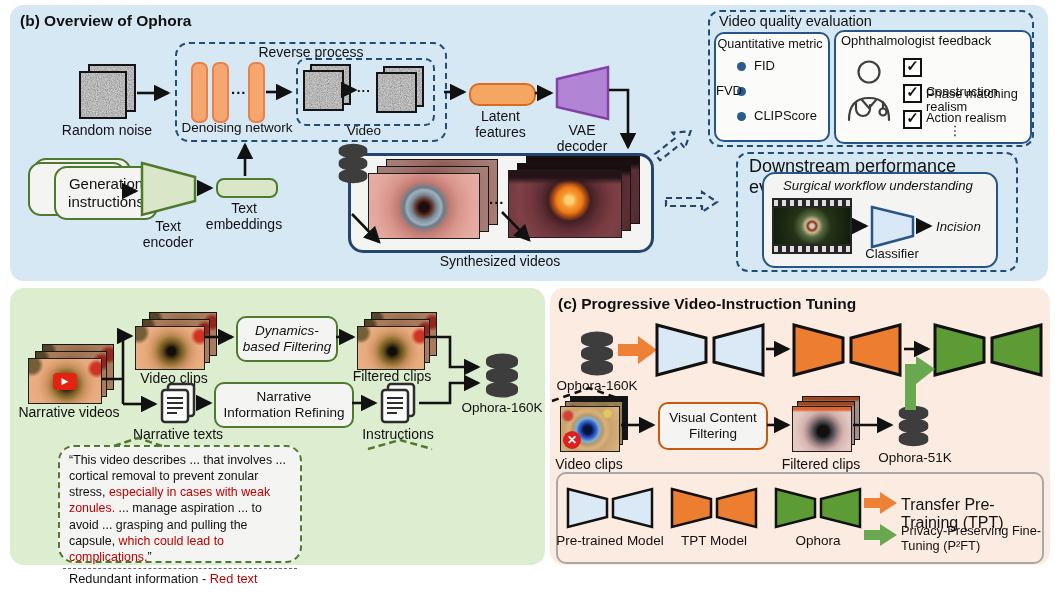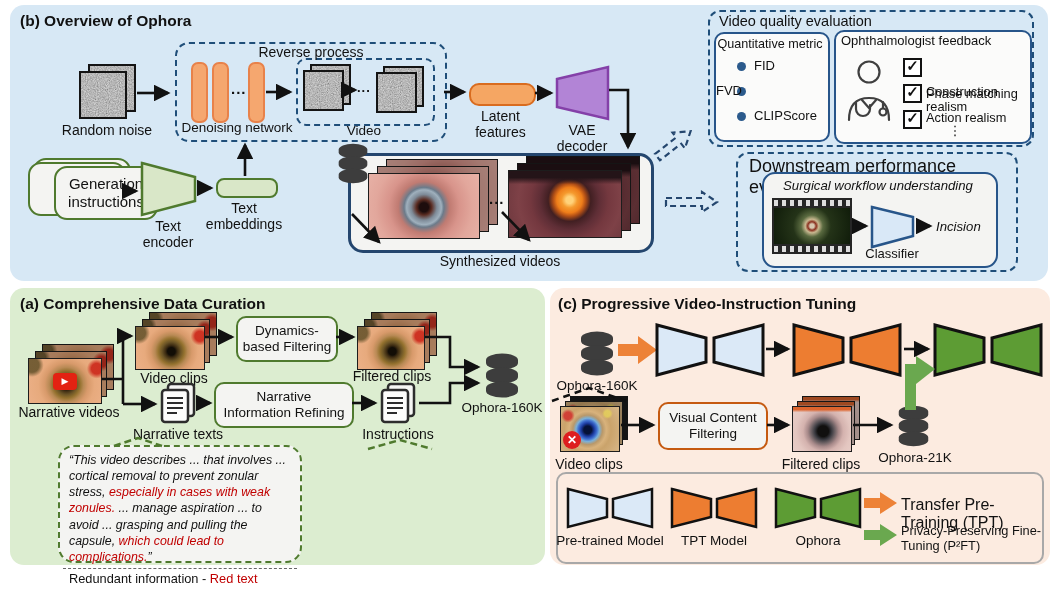--- a/index.html
+++ b/index.html
@@ -13,21 +13,21 @@
   .dashedbox{position:absolute;border:2.5px dashed #1f4e79;border-radius:12px;}
   .solidbox{position:absolute;background:#f4f4f2;border:2.5px solid #27558a;border-radius:12px;}
   .greenbox{position:absolute;background:#f4f4f2;border:2.5px solid #4f7a2e;border-radius:10px;display:flex;align-items:center;justify-content:center;font-size:13.5px;line-height:1.2;text-align:center;white-space:pre-line;}
   .orangebox{position:absolute;background:#f4f4f2;border:2.5px solid #c55a11;border-radius:10px;display:flex;align-items:center;justify-content:center;font-size:13.5px;line-height:1.2;text-align:center;white-space:pre-line;}
   .pill{position:absolute;border-radius:10px;}
   .noisesq{position:absolute;border:2.5px solid #141414;background:#9b9b9b;overflow:hidden;}
   .frame{position:absolute;border:1.5px solid #1d1d1d;}
   .backframe{filter:brightness(.72);}
   .dots{position:absolute;font-size:15px;font-weight:bold;letter-spacing:1px;color:#111;}
   .bubble{position:absolute;border:2.5px dashed #4f7a2e;border-radius:16px;background:#f4f4f2;display:flex;flex-direction:column;}
-  .bq{font-size:12.4px;font-style:italic;line-height:1.3;padding:5px 9px 3px 9px;}
+  .bq{font-size:12.4px;line-height:1.3;padding:5px 9px 3px 9px;}
   .bdiv{border-top:1.5px dashed #666;margin:0 3px;}
   .bred{font-size:12.8px;padding:2px 9px 4px 9px;}
   .redtxt{color:#c00000;}
   .cb{position:absolute;width:15px;height:15px;border:2.3px solid #111;font-size:15px;line-height:12px;font-weight:bold;text-align:center;color:#111;background:#fff;}
   .blt{position:absolute;width:9px;height:9px;border-radius:50%;background:#2b5a8c;}
   .film{position:absolute;background:#262626;}
   .film:before,.film:after{content:"";position:absolute;left:2px;right:2px;height:6px;background:repeating-linear-gradient(90deg,#ddd 0 4px,transparent 4px 8px);}
   .film:before{top:2px;} .film:after{bottom:2px;}
   .eye-a{background:radial-gradient(circle at 94% 22%,rgba(205,45,30,.95) 0 7%,transparent 13%),radial-gradient(circle at 4% 14%,rgba(105,85,45,.9) 0 9%,transparent 15%),radial-gradient(circle at 52% 58%,#120d06 0 9%,#3c2b12 14%,#6b5426 22%,#93712e 30%,#b98a55 38%,#d89a6b 48%,#e7aa7d 62%,#edb28a 100%);}
   .eye-syn1{background:radial-gradient(circle at 50% 52%,#1d0d0d 0 7%,#5a2c22 12%,#7e8b98 20%,#9fb0bd 27%,#6c7b8a 31%,#c07b72 40%,#d8948b 55%,#e2a79c 75%,#e7b1a6 100%);}
@@ -169,37 +169,36 @@
   <div class="lbl ital" style="left:770px;top:178px;width:216px;font-size:13.2px;">Surgical workflow understanding</div>
   <div class="film" style="left:772px;top:198px;width:80px;height:56px;">
     <div class="abs eye-film" style="left:2px;right:2px;top:10px;bottom:10px;"></div>
   </div>
   <svg class="icon" style="left:871px;top:206px;" width="44" height="42">
       <polygon points="1,1 42,11 42,30 1,41" fill="#d9e8f7" stroke="#27558a" stroke-width="2.5"></polygon>
     </svg>
   <div class="lbl" style="left:858px;top:247px;width:68px;font-size:13px;">Classifier</div>
   <div class="lbl lbl-left ital" style="left:936px;top:219px;width:60px;font-size:13.2px;">Incision</div>
 
-  <div class="ptitle" style="left:20px;top:295px;">(a) Comprehensive Data Curation</div>
 
   <div class="frame backframe eye-a" style="left:42px;top:344px;width:70px;height:44px;"></div>
   <div class="frame backframe eye-a" style="left:35px;top:351px;width:70px;height:44px;"></div>
   <div class="frame eye-a" style="left:28px;top:358px;width:72px;height:44px;">
     <div class="ytbtn" style="left:24px;top:14px;">
         <span>▶</span>
       </div>
   </div>
   <div class="lbl" style="left:10px;top:404px;width:118px;">Narrative videos</div>
 
   <div class="frame backframe eye-a" style="left:149px;top:312px;width:66px;height:42px;"></div>
   <div class="frame backframe eye-a" style="left:142px;top:319px;width:66px;height:42px;"></div>
   <div class="frame eye-a" style="left:135px;top:326px;width:68px;height:42px;"></div>
   <div class="lbl" style="left:132px;top:370px;width:84px;">Video clips</div>
 
-  <div class="greenbox" style="left:236px;top:316px;width:98px;height:42px;">Dynamics-
+  <div class="greenbox" style="left:236px;top:316px;width:98px;height:42px;font-style:italic;">Dynamics-
 based Filtering</div>
 
   <div class="frame backframe eye-a" style="left:371px;top:312px;width:64px;height:42px;"></div>
   <div class="frame backframe eye-a" style="left:364px;top:319px;width:64px;height:42px;"></div>
   <div class="frame eye-a" style="left:357px;top:326px;width:66px;height:42px;"></div>
   <div class="lbl" style="left:348px;top:368px;width:88px;">Filtered clips</div>
 
   <svg class="icon" style="left:159px;top:382px;" width="38" height="42" viewBox="0 0 38 42">
       <rect x="9" y="2" width="26" height="32" rx="3" fill="#f6f6f4" stroke="#2d2d2d" stroke-width="2.5"></rect>
       <rect x="3" y="8" width="26" height="32" rx="3" fill="#fdfdfc" stroke="#2d2d2d" stroke-width="2.5"></rect>
@@ -275,21 +274,21 @@
   <div class="frame eye-c2" style="left:792px;top:406px;width:58px;height:44px;"></div>
   <div class="lbl" style="left:776px;top:456px;width:90px;">Filtered clips</div>
 
   <svg class="icon" style="left:896px;top:404px;" width="35" height="43" viewBox="0 0 38 46">
       <g fill="#3d3d3d">
         <path d="M3 8 a16 6.5 0 0 1 32 0 v3 a16 6.5 0 0 1 -32 0 z"></path>
         <path d="M3 22 a16 6.5 0 0 1 32 0 v3 a16 6.5 0 0 1 -32 0 z"></path>
         <path d="M3 36 a16 6.5 0 0 1 32 0 v3 a16 6.5 0 0 1 -32 0 z"></path>
       </g>
     </svg>
-  <div class="lbl" style="left:872px;top:450px;width:86px;font-size:13.5px;">Ophora-21K</div>
+  <div class="lbl" style="left:872px;top:450px;width:86px;font-size:13.5px;">Ophora-51K</div>
 
   <svg class="icon" style="left:905px;top:352px;" width="32" height="56">
       <rect x="0" y="12" width="11" height="46" fill="#6aa84f"></rect>
       <polygon points="11,4 11,32 30,17" fill="#6aa84f"></polygon>
     </svg>
 
   <div class="abs" style="left:556px;top:472px;width:484px;height:88px;border:2.5px solid #a8a8a8;border-radius:10px;"></div>
   <svg class="icon" style="left:566px;top:487px;" width="88" height="44">
       <polygon points="2,2 41,12 41,30 2,40" fill="#dbe9f7" stroke="#111" stroke-width="2.5"></polygon>
       <polygon points="47,12 86,2 86,40 47,30" fill="#dbe9f7" stroke="#111" stroke-width="2.5"></polygon>

